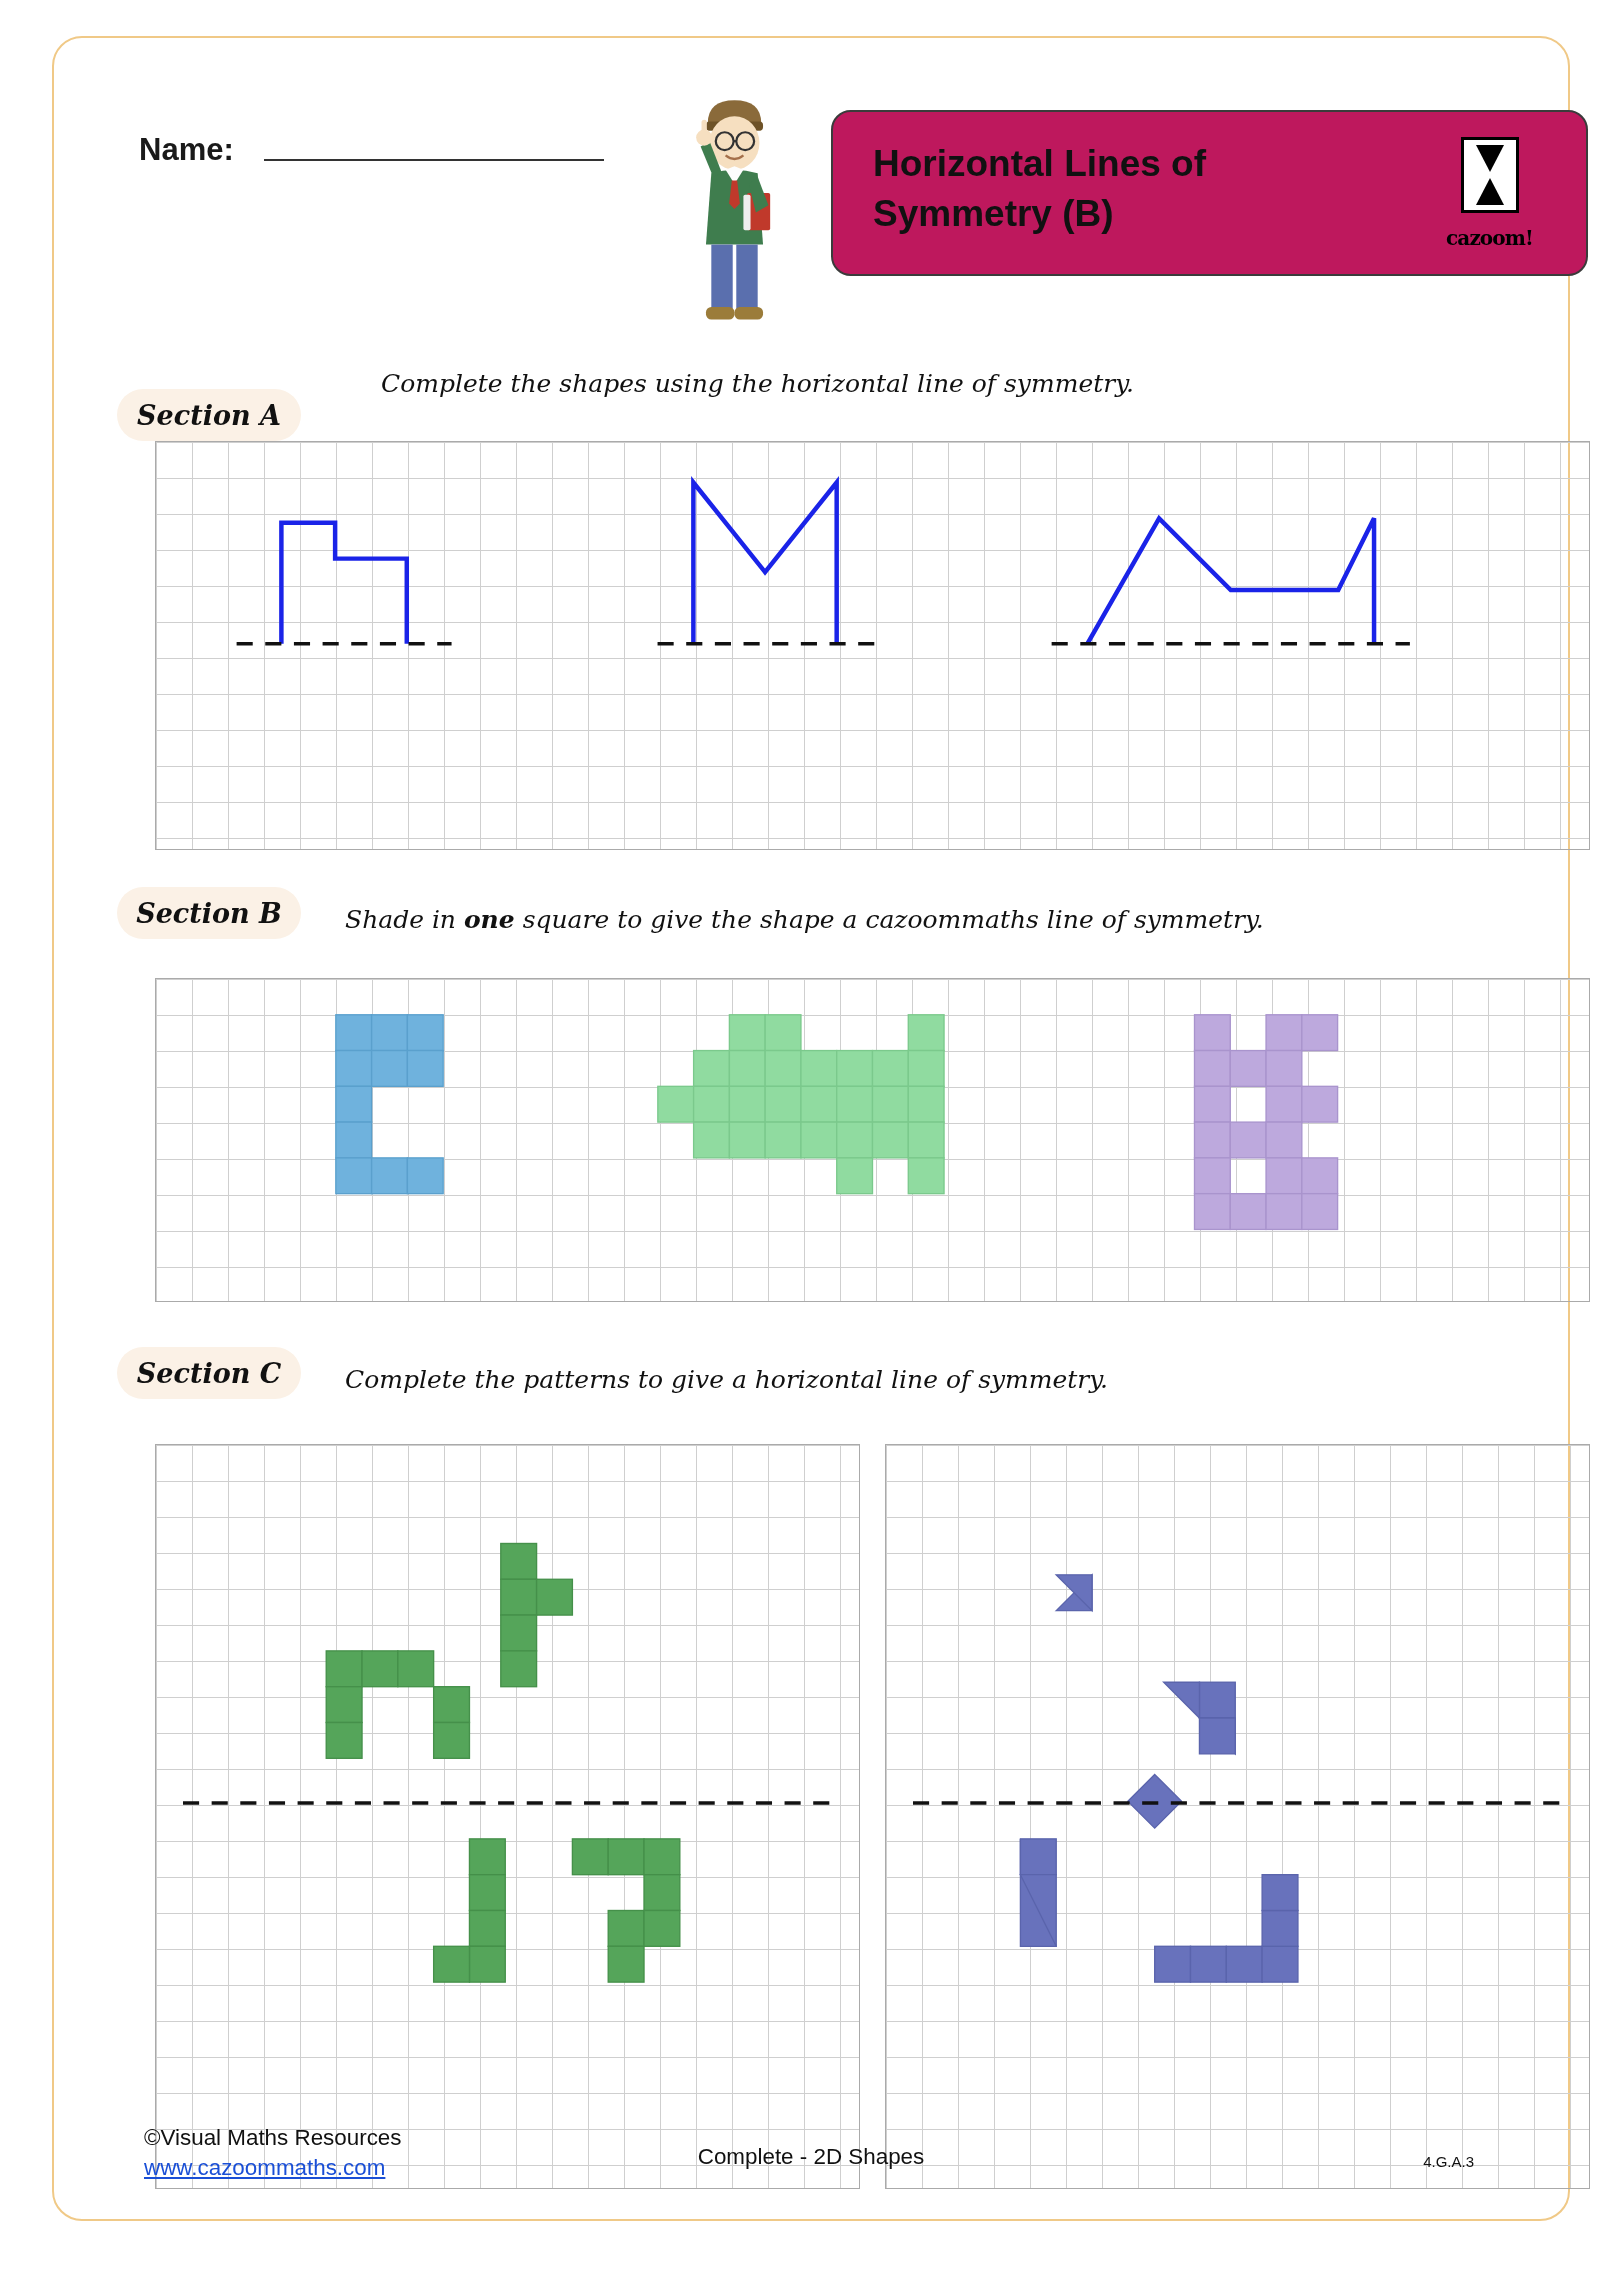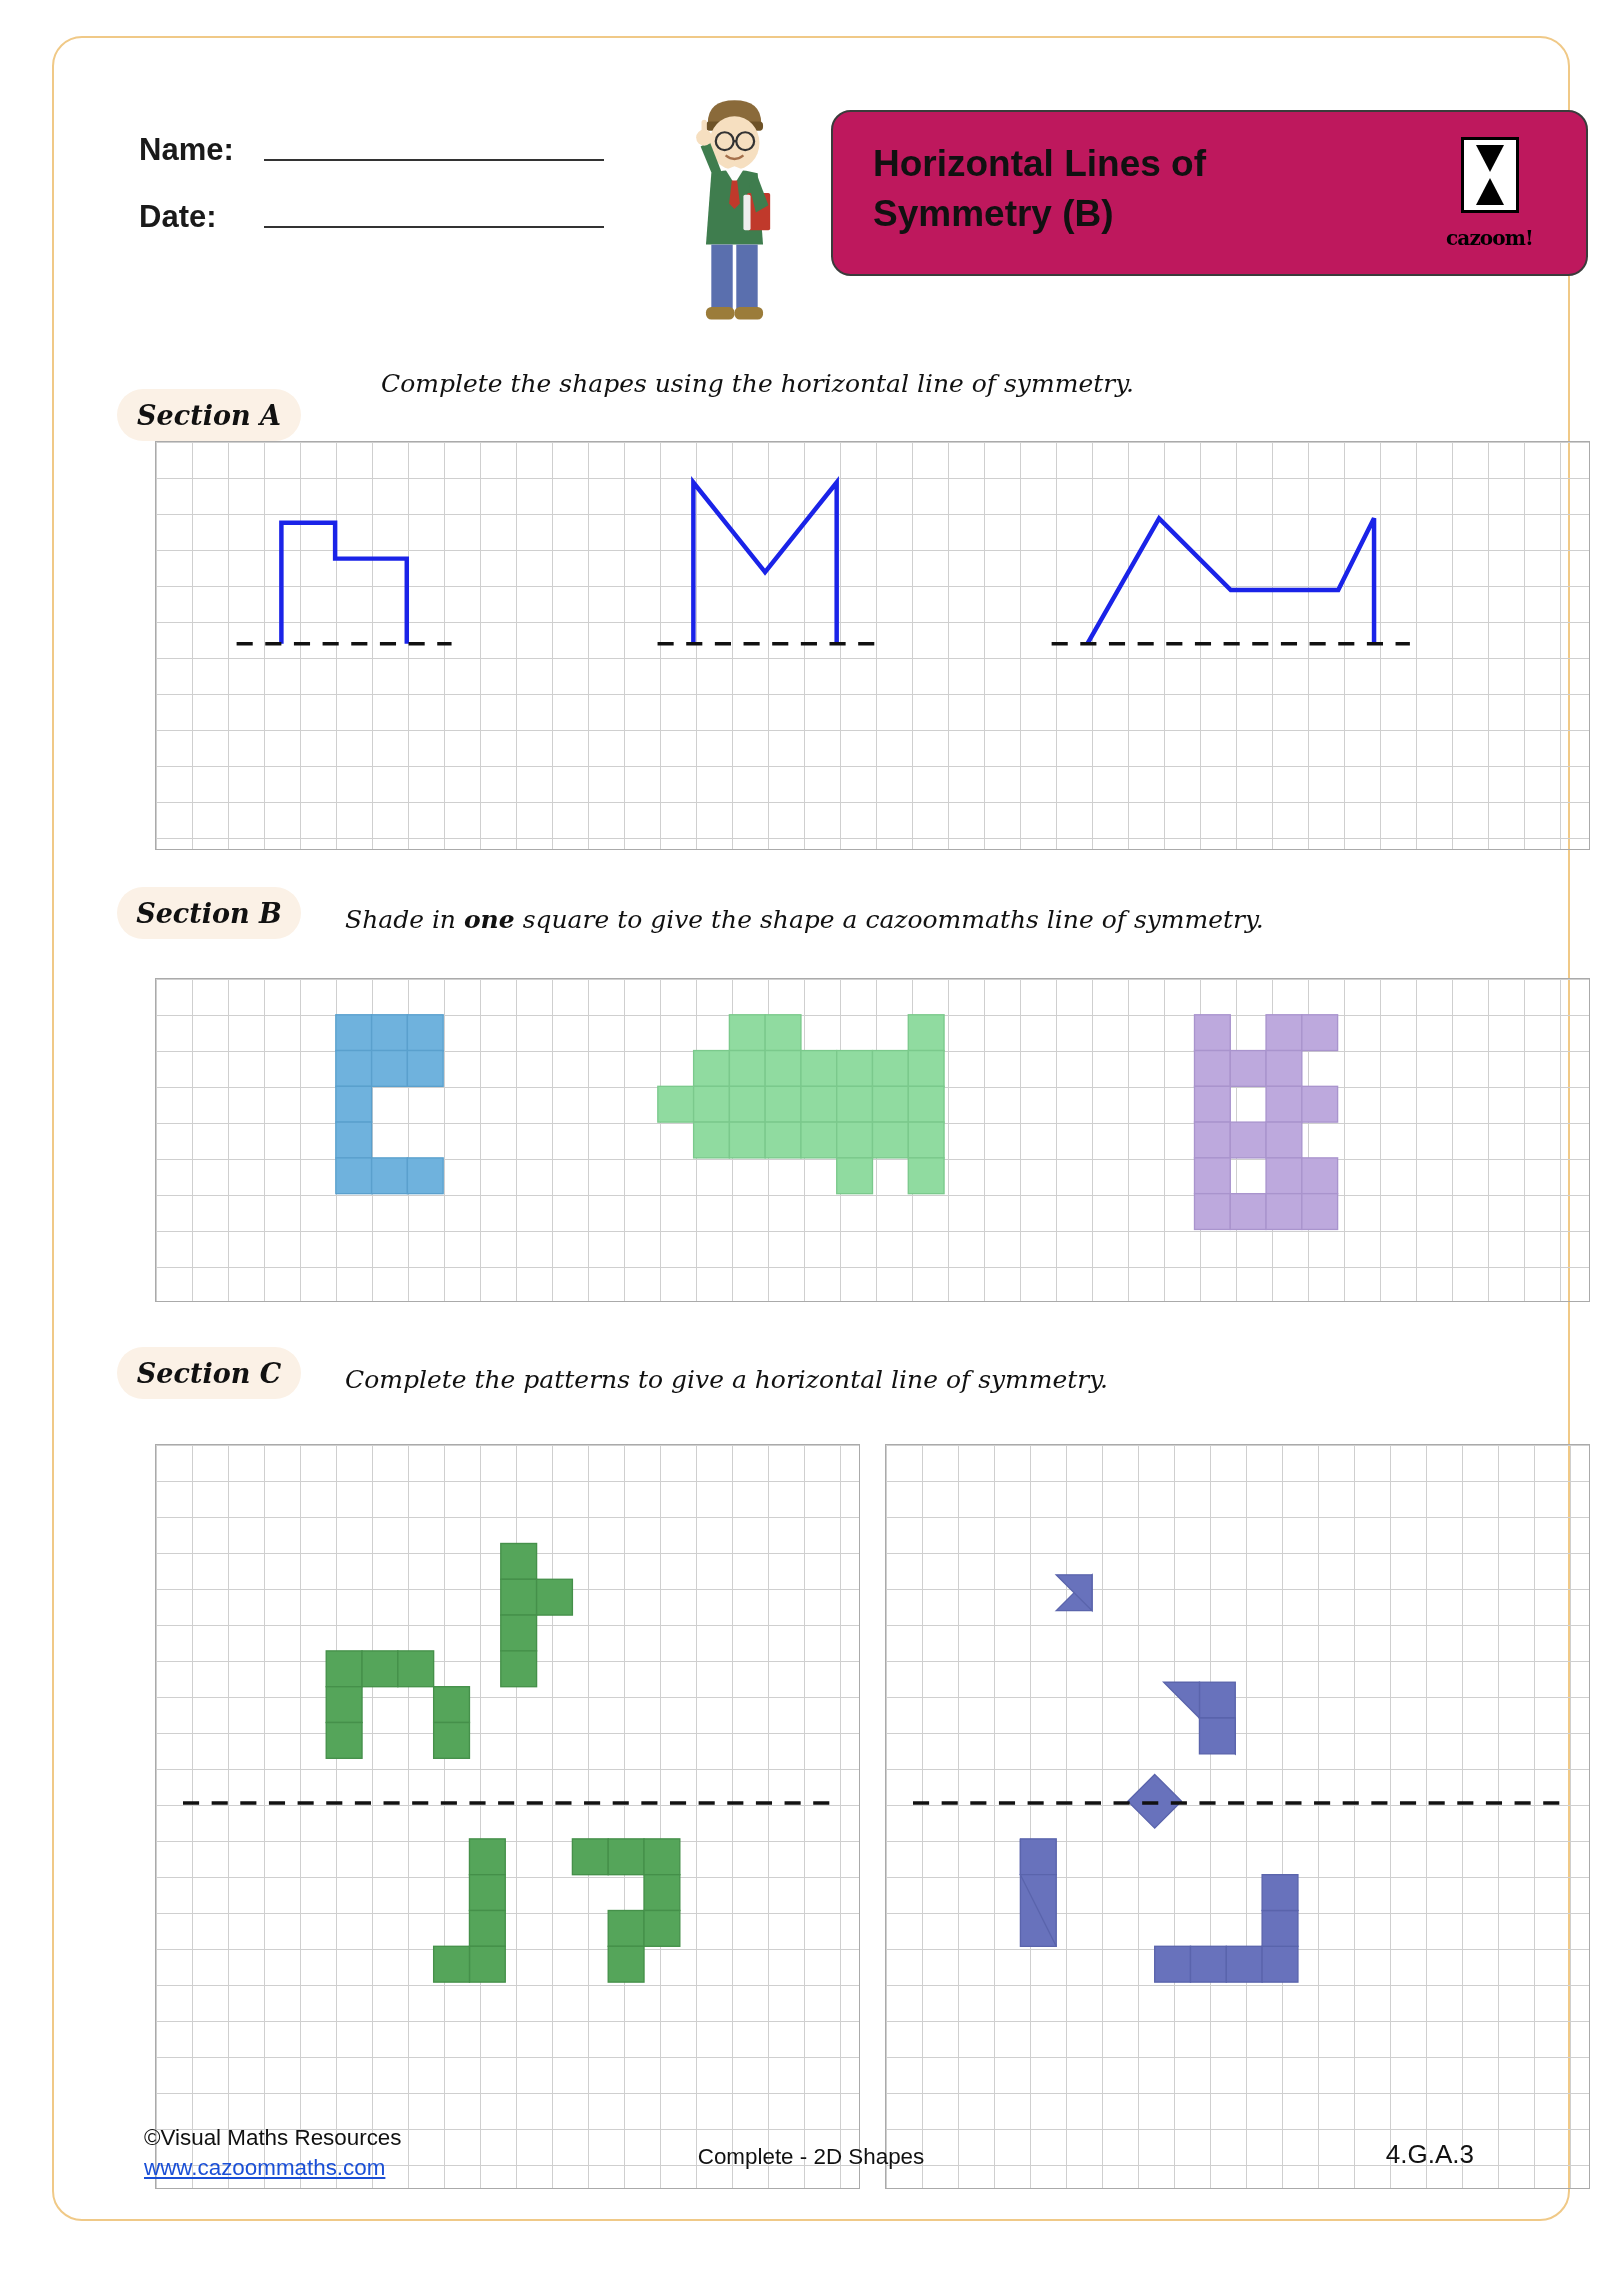--- a/index.html
+++ b/index.html
@@ -187,36 +187,32 @@
     left: 0; right: 0;
     bottom: 49px;
     text-align: center;
     font-size: 22.4px;
     color: #111;
   }
   .footer-right {
     position: absolute;
     right: 94px;
     bottom: 49px;
-    font-size: 26px;
+    font-size: 15px;
     color: #111;
   }
 </style>
 </head>
 <body>
 
 <div class="page">
 
   <div class="header">
     <div class="name-row">
       <span class="field-label">Name:</span>
-      <span class="field-line"></span>
-    </div>
-    <div class="date-row">
-      <span class="field-label">Date:</span>
       <span class="field-line"></span>
     </div>
 
     <svg class="mascot" viewBox="0 0 120 280">
 
       <path d="M30 40 Q30 14 60 14 Q90 14 90 40 L90 48 L30 48 Z" fill="#8a6a3a"></path>
       <rect x="28" y="38" width="64" height="10" rx="4" fill="#6e5227"></rect>
 
       <ellipse cx="60" cy="62" rx="28" ry="30" fill="#f6dfc0"></ellipse>
 

